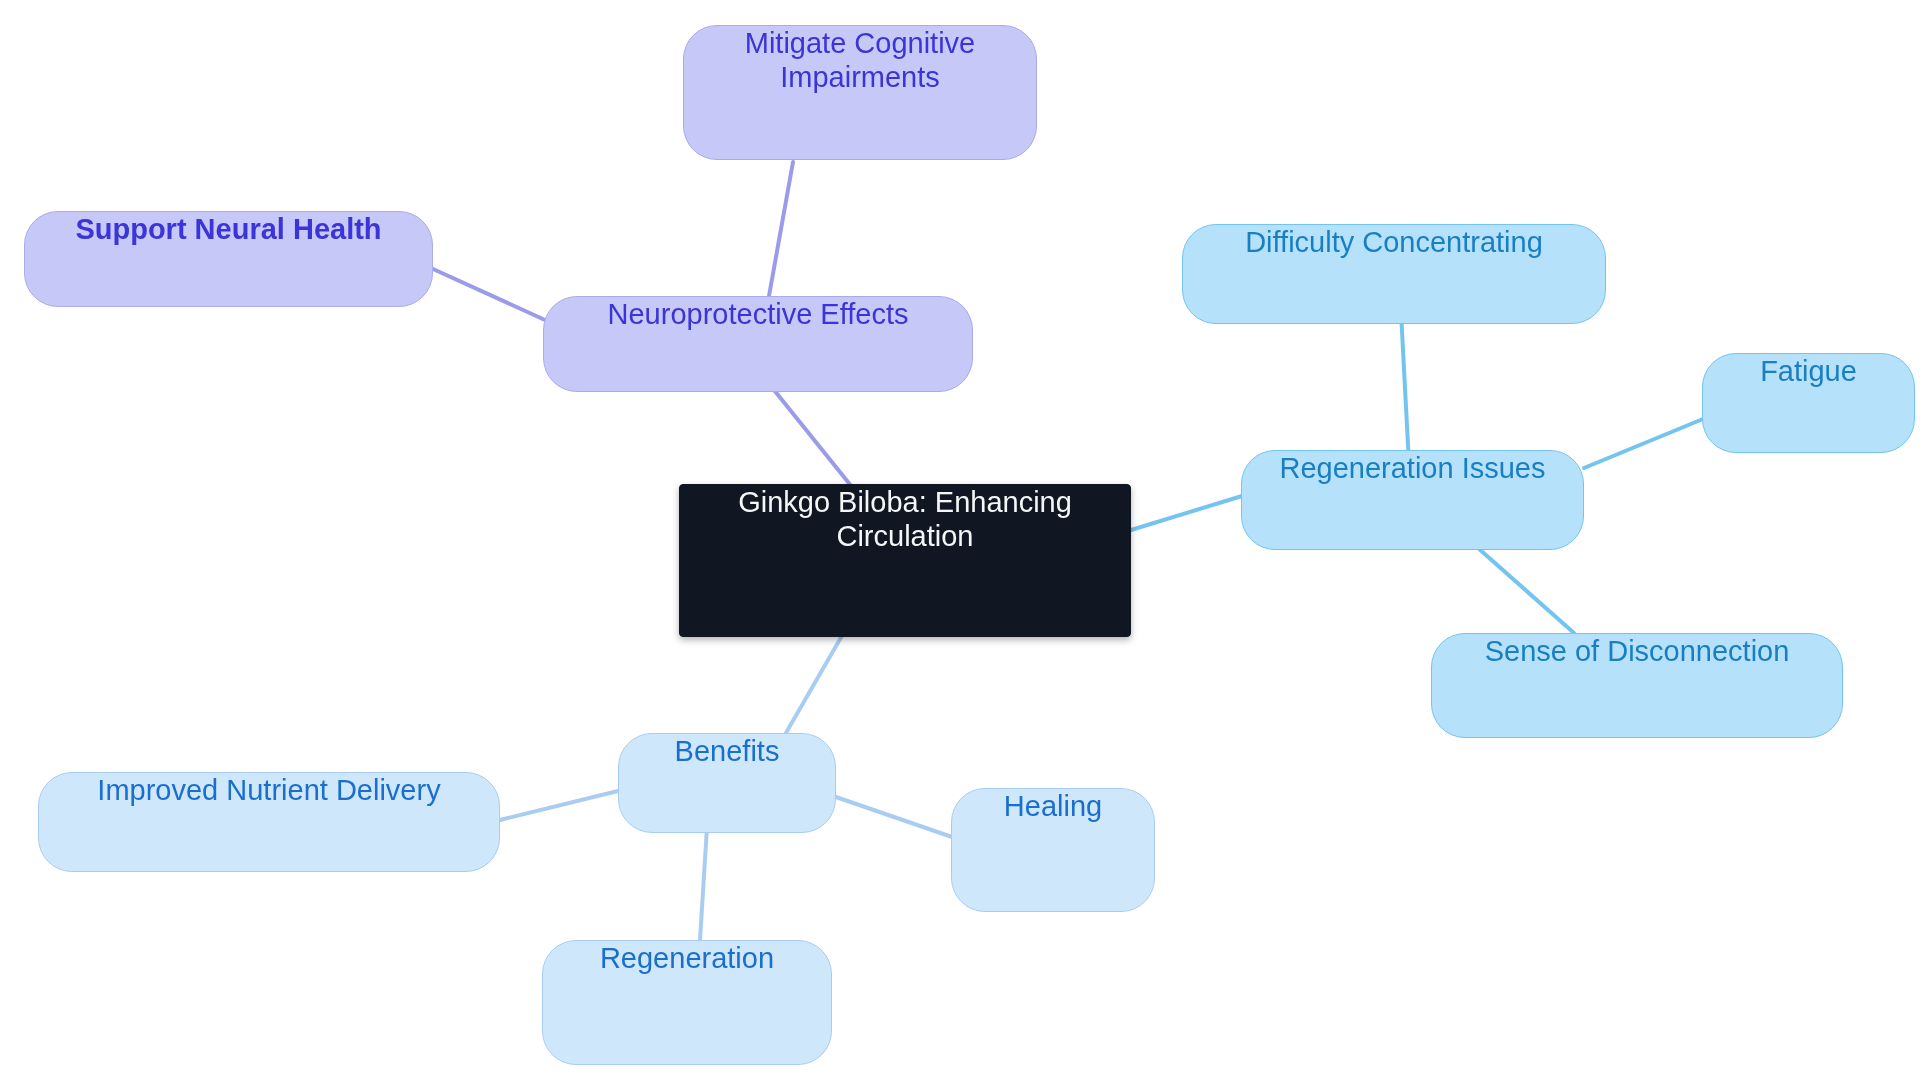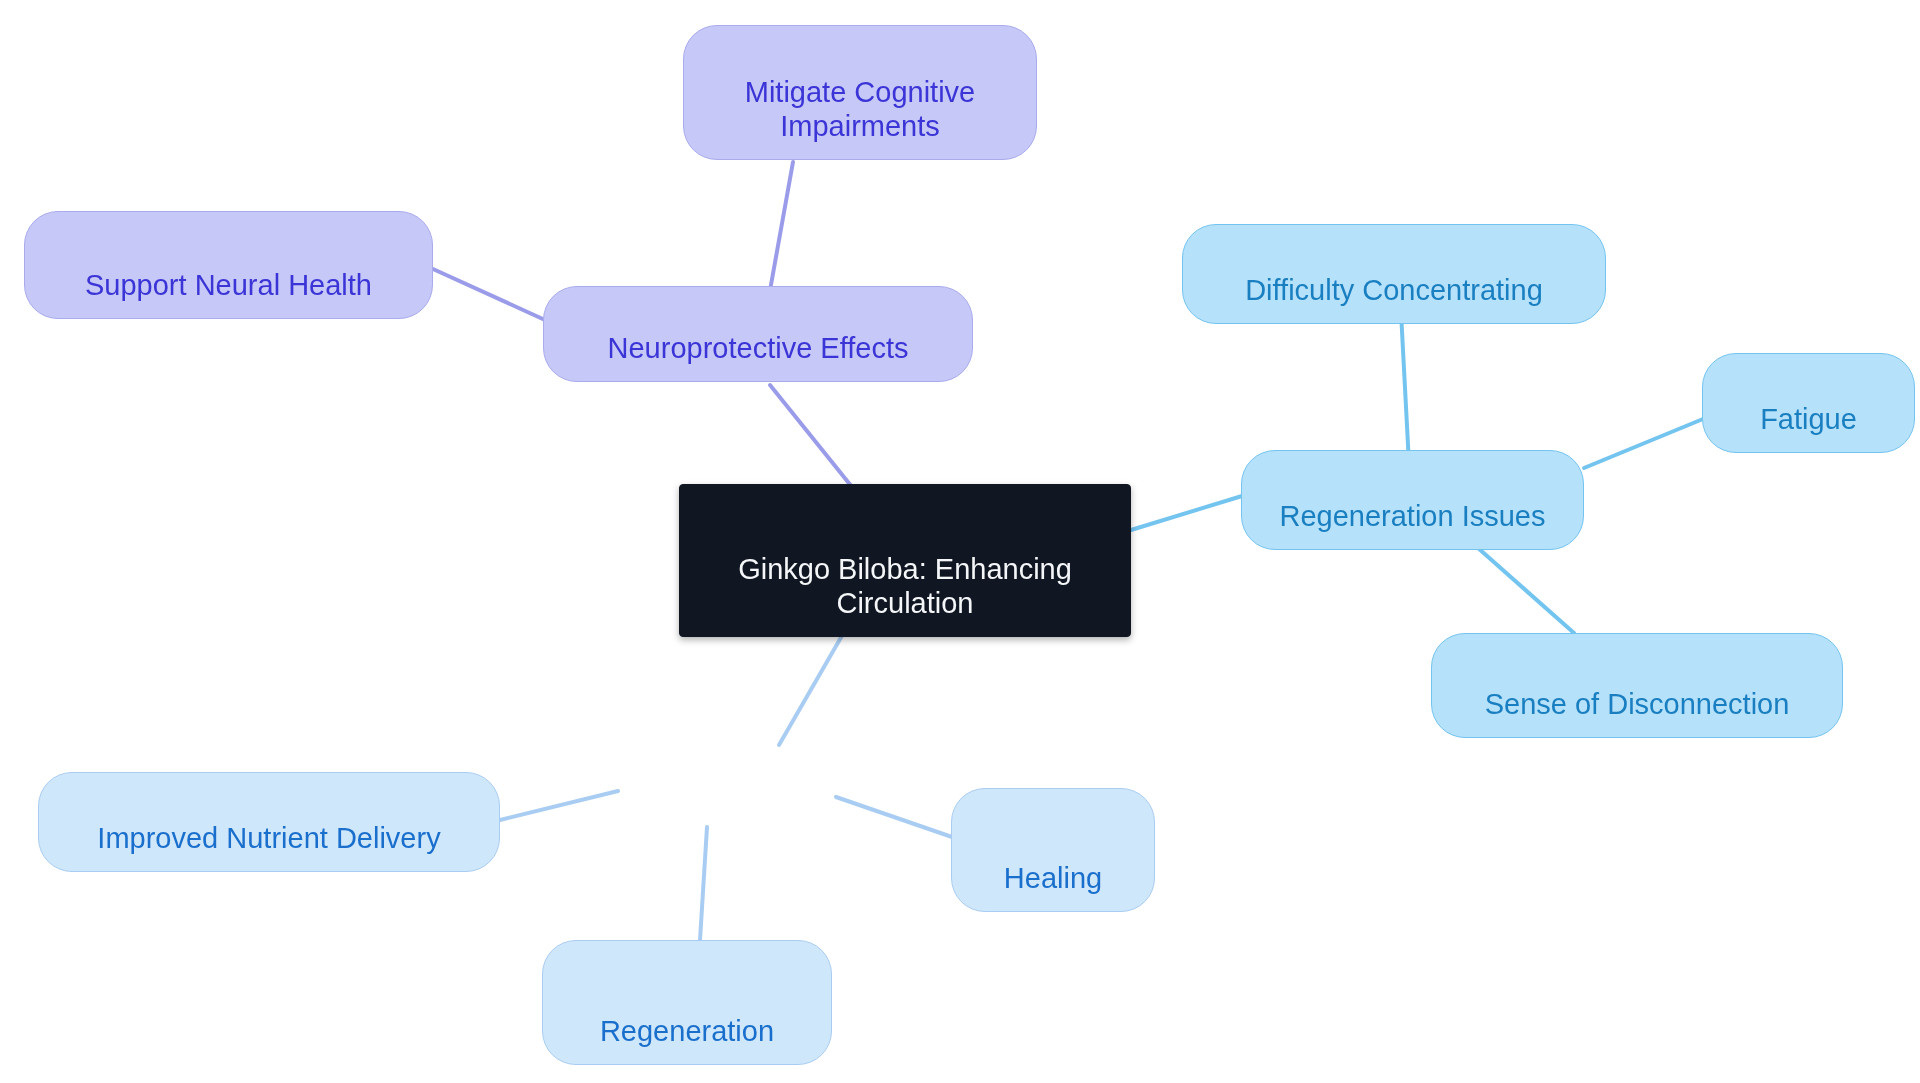--- a/index.html
+++ b/index.html
@@ -21,29 +21,29 @@
     position: absolute;
     left: 0;
     top: 0;
     width: 1920px;
     height: 1083px;
   }
   .node {
     position: absolute;
     box-sizing: border-box;
     display: flex;
-    align-items: flex-end;
+    align-items: flex-start;
     justify-content: center;
     text-align: center;
     border-radius: 34px;
     border-style: solid;
     border-width: 1.5px;
     line-height: 1.18;
     white-space: pre-line;
-    padding: 16px 18px;
+    padding: 0 18px;
     z-index: 2;
   }
   .node-root {
     background: #101722;
     border-color: #101722;
     border-radius: 4px;
     color: #f4f6f8;
     font-size: 29px;
     box-shadow: 0 3px 7px rgba(0,0,0,0.30);
   }
@@ -87,25 +87,25 @@
       <path d="M 836 797 L 952 837" stroke="#a9cdf2" stroke-width="4"></path>
       <path d="M 707 827 L 700 940" stroke="#a9cdf2" stroke-width="4"></path>
     </g>
   </svg>
 
   <div class="node node-purple" style="left:683px; top:25px; width:354px; height:135px;">
     <span>Mitigate Cognitive
 Impairments</span>
   </div>
 
-  <div class="node node-purple" style="left:24px; top:211px; width:409px; height:108px;">
+  <div class="node node-purple" style="left:24px; top:211px; width:409px; height:96px;font-weight:bold;">
     <span>Support Neural Health</span>
   </div>
 
-  <div class="node node-purple" style="left:543px; top:286px; width:430px; height:96px;">
+  <div class="node node-purple" style="left:543px; top:296px; width:430px; height:96px;">
     <span>Neuroprotective Effects</span>
   </div>
 
   <div class="node node-blue-strong" style="left:1182px; top:224px; width:424px; height:100px;">
     <span>Difficulty Concentrating</span>
   </div>
 
   <div class="node node-blue-strong" style="left:1702px; top:353px; width:213px; height:100px;">
     <span>Fatigue</span>
   </div>
@@ -116,20 +116,23 @@
 
   <div class="node node-blue-strong" style="left:1431px; top:633px; width:412px; height:105px;">
     <span>Sense of Disconnection</span>
   </div>
 
   <div class="node node-root" style="left:679px; top:484px; width:452px; height:153px;">
     <span>Ginkgo Biloba: Enhancing
 Circulation</span>
   </div>
 
+  <div class="node node-blue-soft" style="left:618px; top:733px; width:218px; height:100px;">
+    <span>Benefits</span>
+  </div>
 
   <div class="node node-blue-soft" style="left:38px; top:772px; width:462px; height:100px;">
     <span>Improved Nutrient Delivery</span>
   </div>
 
   <div class="node node-blue-soft" style="left:951px; top:788px; width:204px; height:124px;">
     <span>Healing</span>
   </div>
 
   <div class="node node-blue-soft" style="left:542px; top:940px; width:290px; height:125px;">

